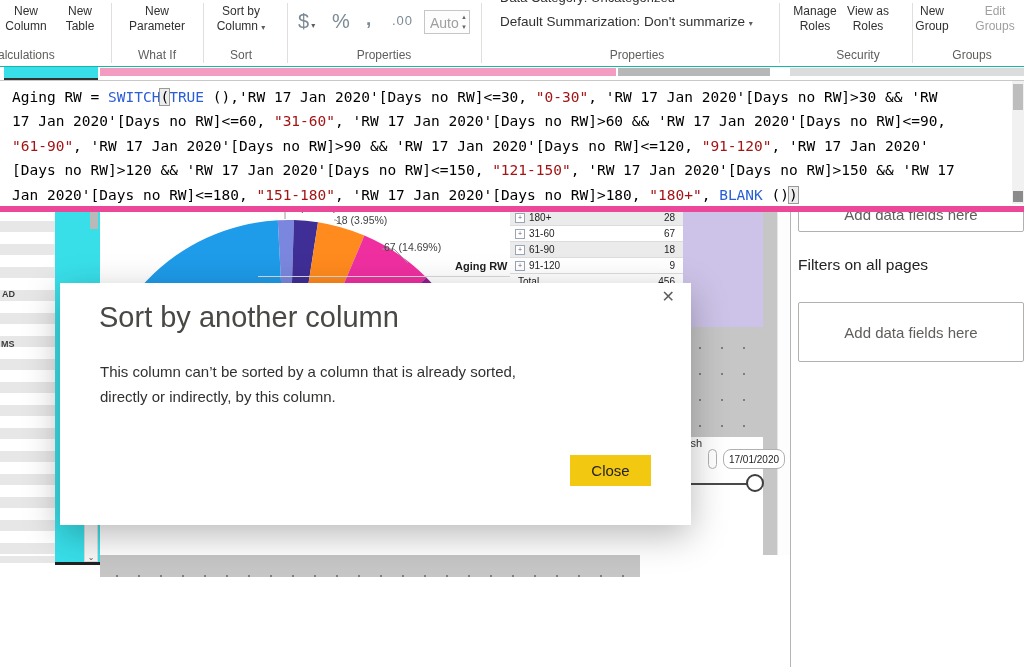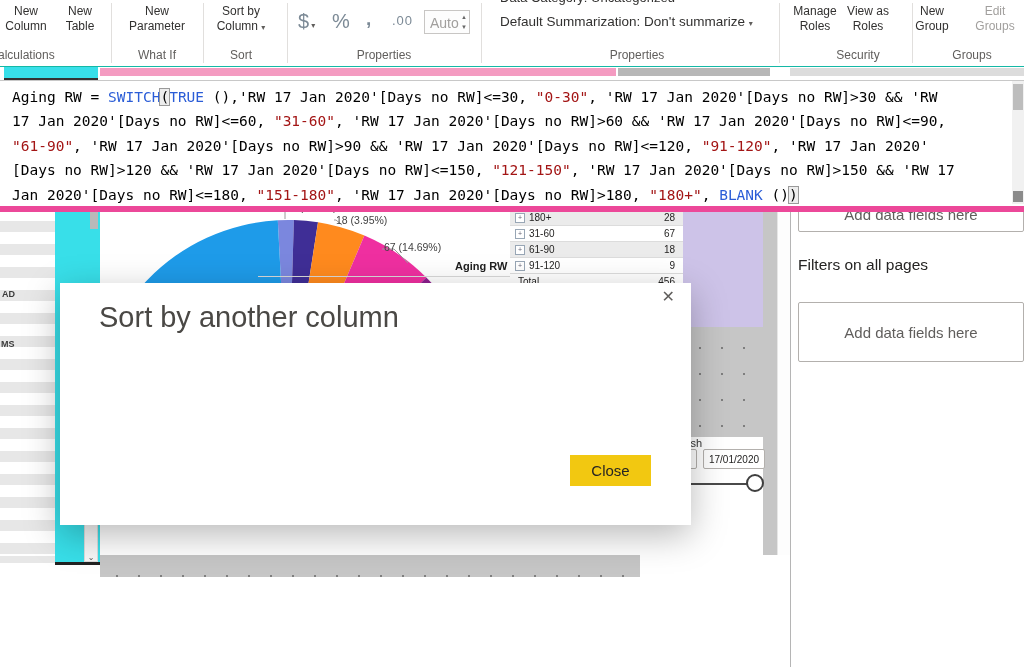--- a/index.html
+++ b/index.html
@@ -57,22 +57,22 @@
         text-align:center;color:#667;background:#fff;}
   .mlab{position:absolute;left:19px;top:2px;}
   .mval{position:absolute;right:8px;top:2px;text-align:right;}
   
   .lav{position:absolute;left:683px;top:0;width:80px;height:122px;}
   .gdot1{position:absolute;left:683px;top:122px;width:80px;height:110px;}
   .gband{position:absolute;left:763px;top:0;width:14px;height:350px;}
   .wstrip{position:absolute;left:777px;top:0;width:12px;height:350px;background:#fdfdfd;border-left:1px solid #e6e6e6;}
   
   .slicer{position:absolute;left:640px;top:232px;width:123px;height:118px;background:#fff;font-size:11px;color:#333;}
-  .datebox{position:absolute;top:12px;height:20px;border:1px solid #b3b0ad;border-radius:2px;background:#fff;
-           font-size:10px;color:#252423;text-align:center;line-height:20px;box-sizing:border-box;}
+  .datebox{position:absolute;top:12px;height:20px;border:1px solid #b3b0ad;border-radius:8px;background:#fff;
+           font-size:10px;color:#252423;text-align:center;line-height:20px;box-sizing:border-box;margin-left:20px;}
   .sliderline{position:absolute;left:10px;top:46px;width:100px;height:2px;background:#4a4a4a;}
   .knob{position:absolute;left:106px;top:37px;width:18px;height:18px;border:2px solid #3f3f3f;border-radius:50%;background:#fff;box-sizing:border-box;}
   .bottomband{position:absolute;left:100px;top:350px;width:540px;height:22px;}
   
   .dialog{position:absolute;left:60px;top:283px;width:631px;height:242px;background:#fff;z-index:50;
           box-shadow:0 10px 34px rgba(0,0,0,.28);}
   .dtitle{position:absolute;left:39px;top:18px;font-size:29px;font-weight:300;color:#4a4845;}
   .dmsg{position:absolute;left:40px;top:76px;width:490px;font-size:15px;color:#323130;line-height:25px;}
   .dclose{position:absolute;right:16px;top:4px;font-size:16px;color:#605E5C;cursor:default;}
   .dbtn{position:absolute;left:510px;top:172px;width:81px;height:31px;border:none;font-size:15px;color:#252423;
@@ -222,20 +222,24 @@
     <div class="sliderline"></div>
     <div class="knob"></div>
   </div>
 
   <div class="bottomband dots"></div>
 </div>
 
 <div class="dialog">
   <div class="dclose">✕</div>
   <div class="dtitle">Sort by another column</div>
+  <div class="dmsg">
+    <span>This column can’t be sorted by a column that is already sorted,</span><br>
+    <span>directly or indirectly, by this column.</span>
+  </div>
   <button class="dbtn" id="close-btn" style="background: rgb(242, 200, 17);">Close</button>
 </div>
 
 <div class="rpane">
   <div class="fieldbox" style="top:116px;height:36px;line-height:36px;">Add data fields here</div>
   <div class="abs" style="left:7px;top:176px;font-size:15.5px;">Filters on all pages</div>
   <div class="fieldbox" style="top:222px;height:60px;line-height:60px;">Add data fields here</div>
 </div>
 
 </body></html>

